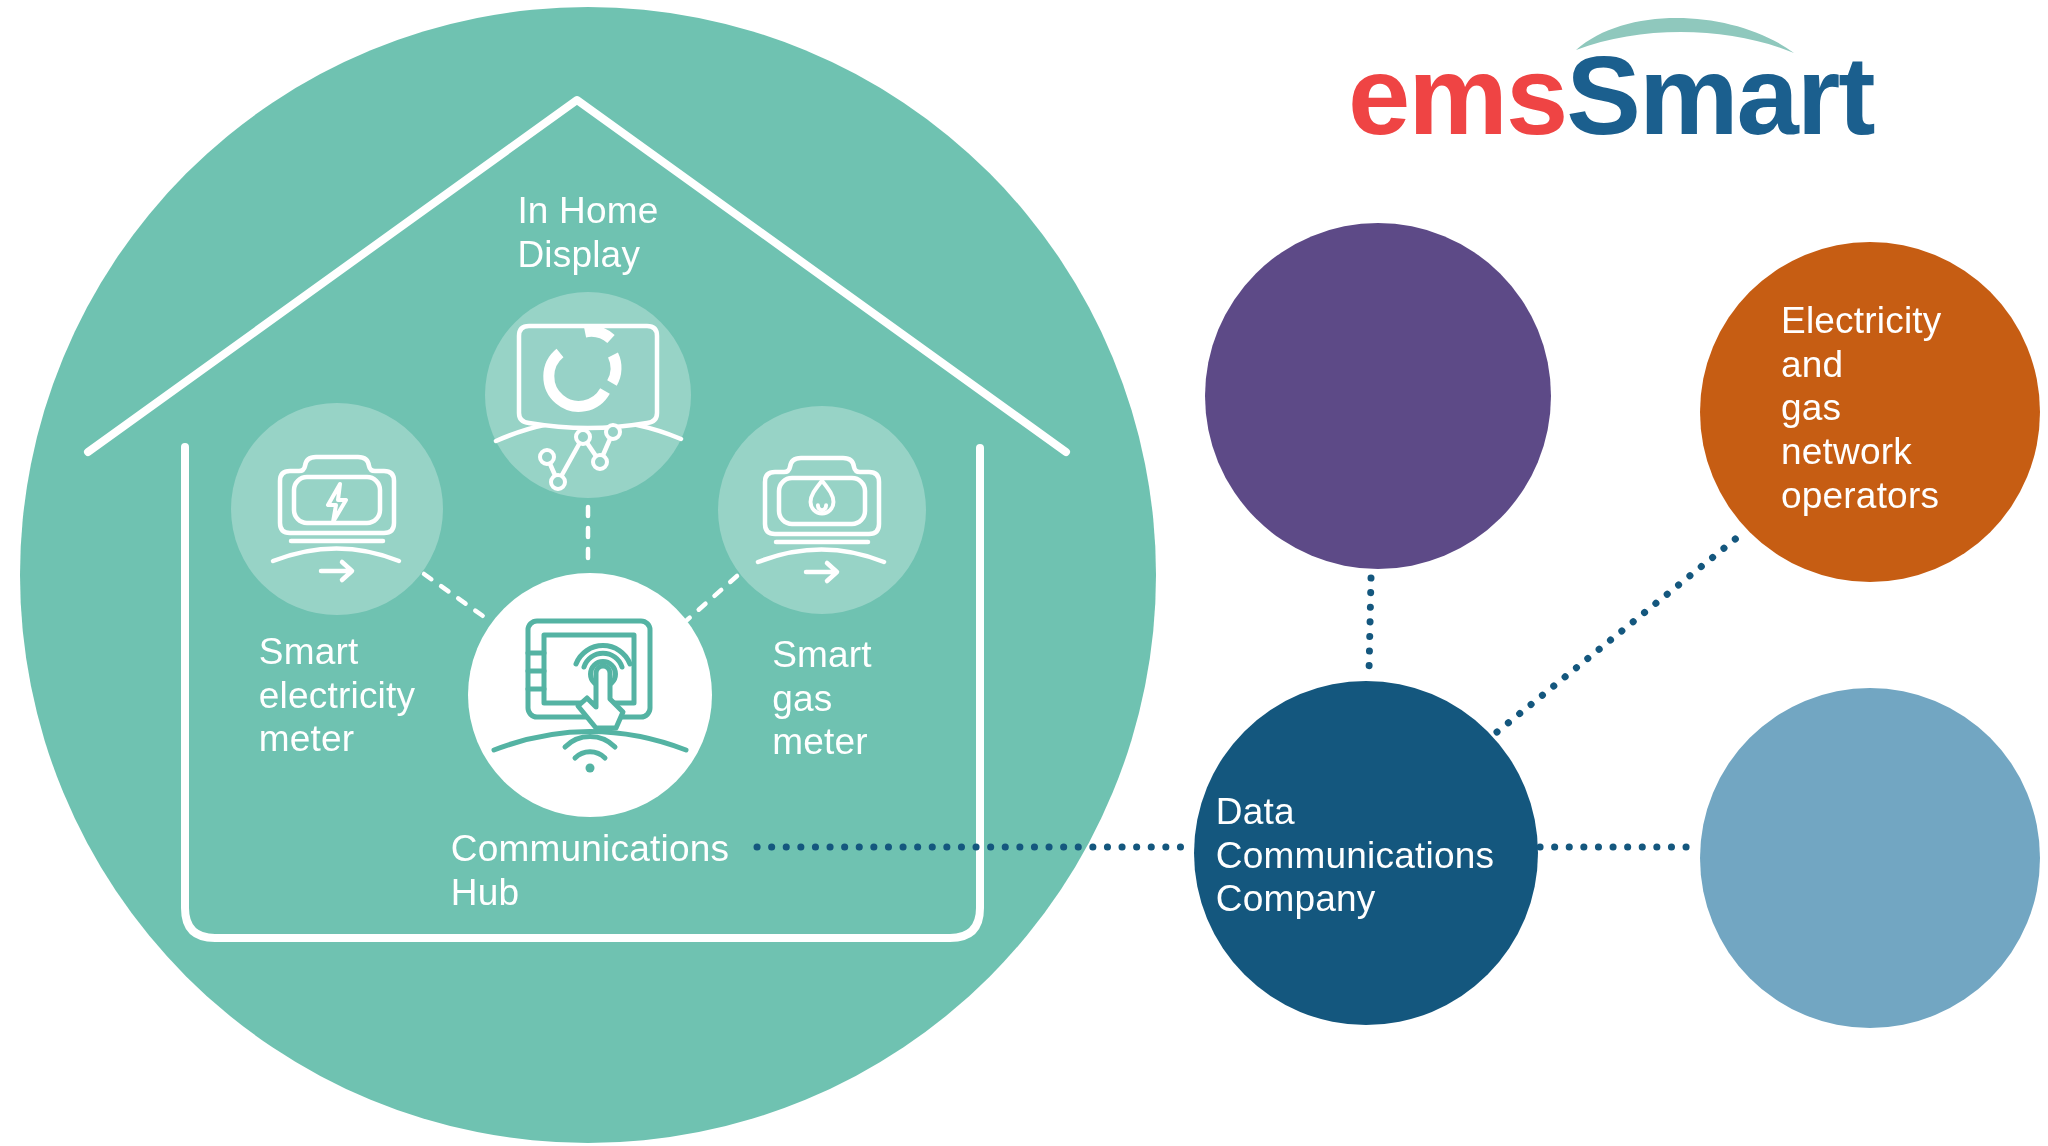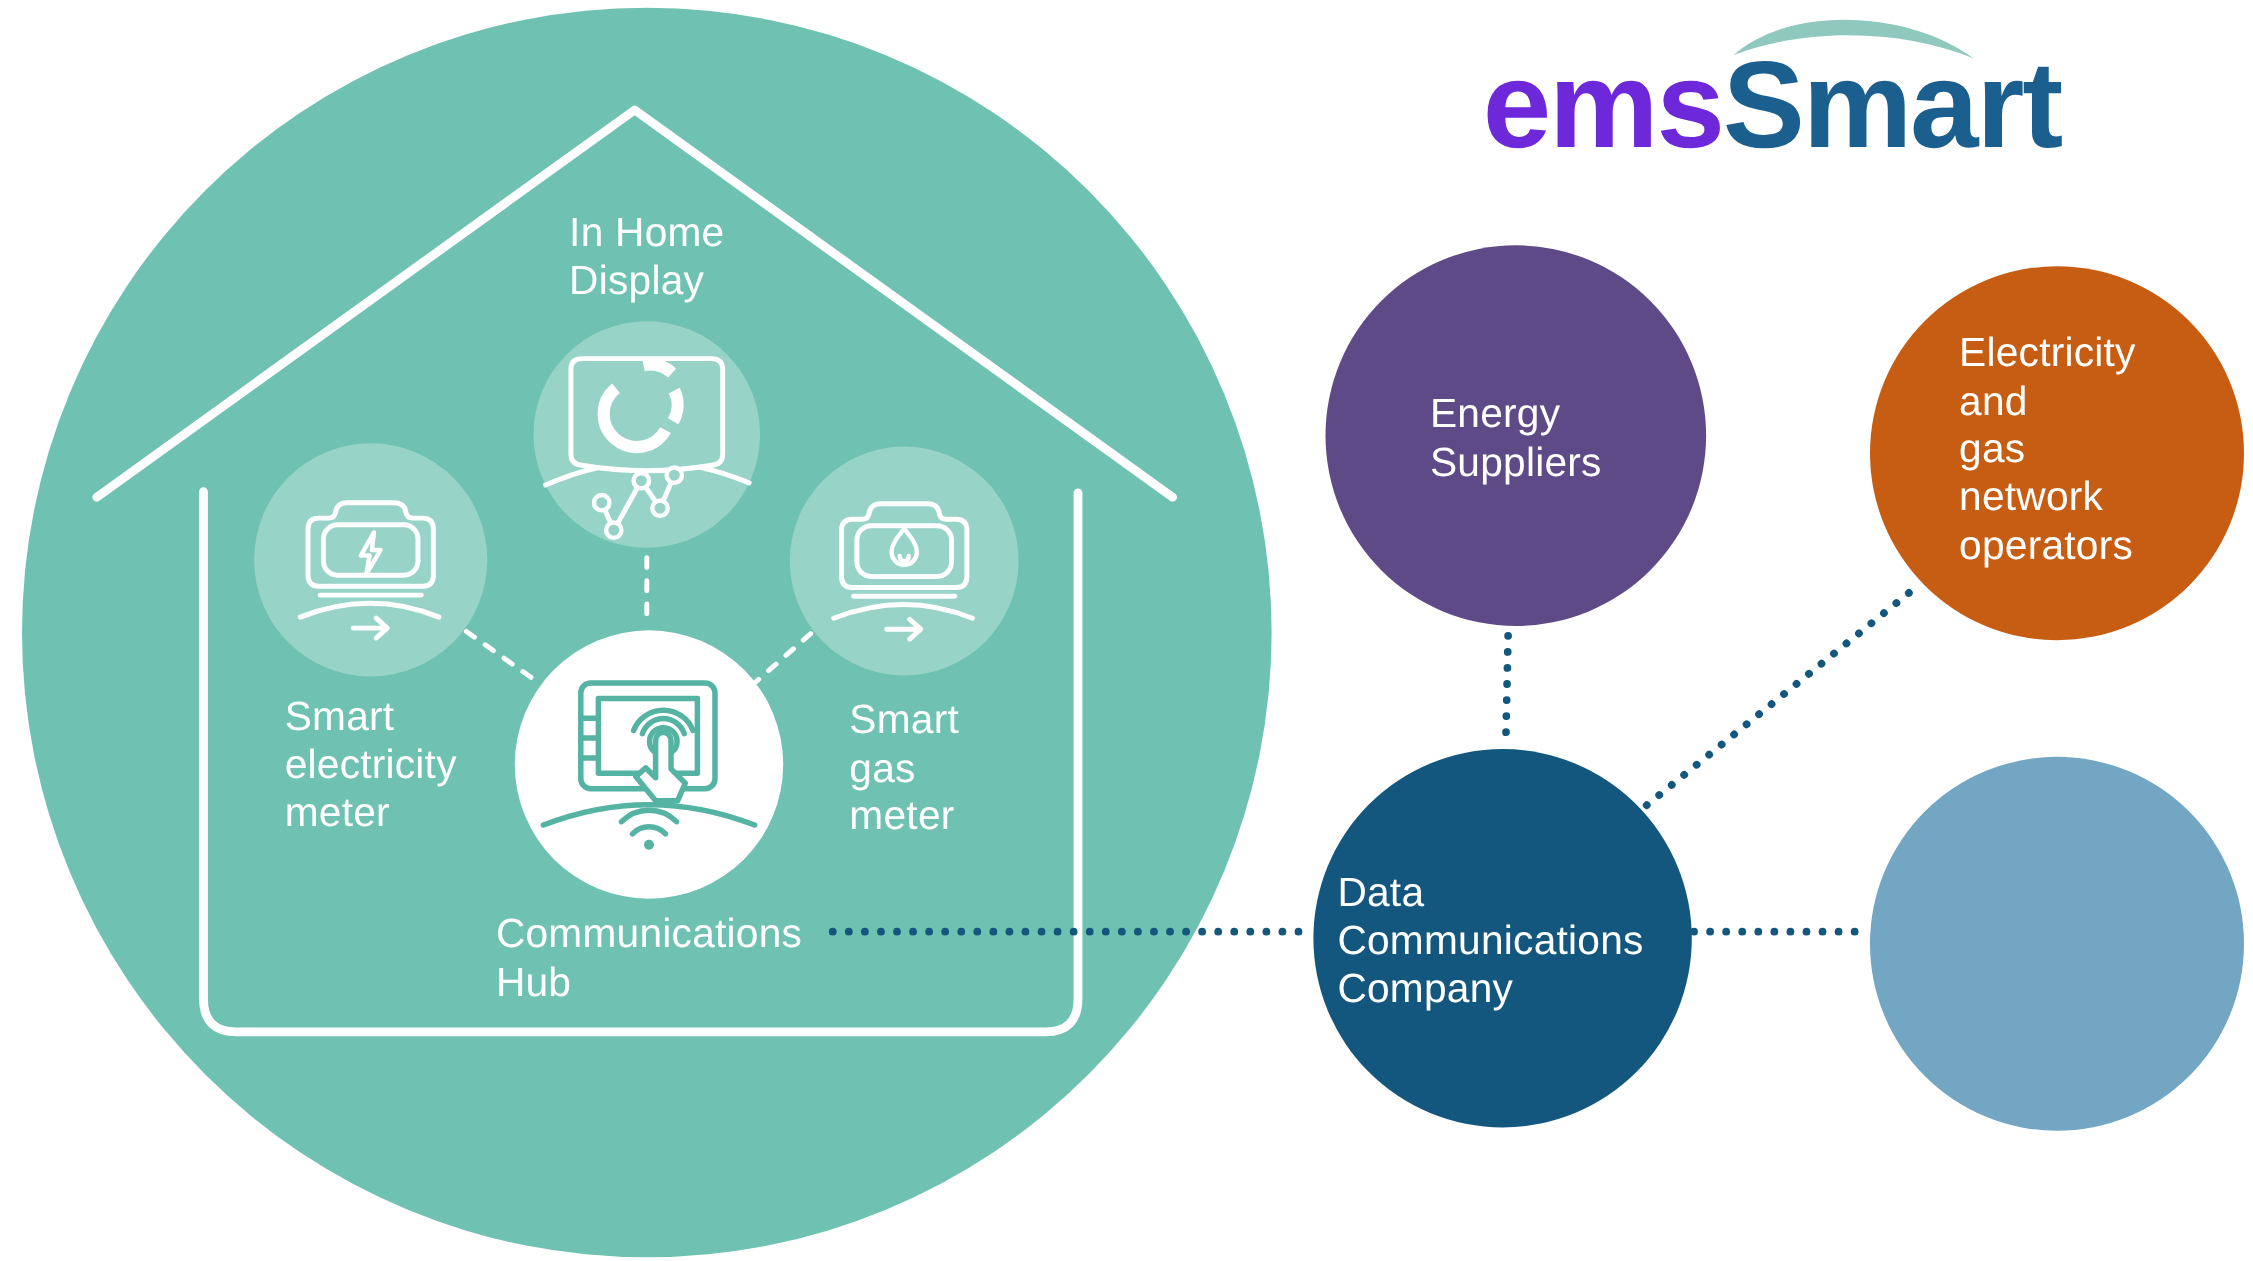--- a/index.html
+++ b/index.html
@@ -13,21 +13,21 @@
     white-space:pre-line;text-align:left;color:#ffffff;
     line-height:1.18;letter-spacing:0.2px;
   }
   .house-label{font-size:37px;}
   .party-label{font-size:37px;}
   .logo{
     position:absolute;left:1348px;top:40px;
     font-size:112px;font-weight:bold;letter-spacing:-2px;line-height:1;
     white-space:nowrap;
   }
-  .logo-ems{color:#6d28d9;}
+  .logo-ems{color:#ef4444;}
   .logo-smart{color:#1b5f8e;}
 </style>
 </head>
 <body>
 
 <div class="canvas">
 
   <svg class="art" viewBox="0 0 2048 1146">
 
     <circle cx="588" cy="575" r="568" fill="#6fc2b1"></circle>
@@ -122,22 +122,20 @@
 Display</div>
   <div class="label house-label" style="left:337px;top:695px;">Smart
 electricity
 meter</div>
   <div class="label house-label" style="left:822px;top:698px;">Smart
 gas
 meter</div>
   <div class="label house-label" style="left:590px;top:871px;">Communications
 Hub</div>
 
-  <div class="label party-label" style="left:1378px;top:398px;">Energy
-Suppliers</div>
   <div class="label party-label" style="left:1870px;top:408px;">Electricity and
 gas network
 operators</div>
   <div class="label party-label" style="left:1355px;top:855px;">Data
 Communications
 Company</div>
 
   <div class="logo"><span class="logo-ems">ems</span><span class="logo-smart">Smart</span></div>
 
 </div>

